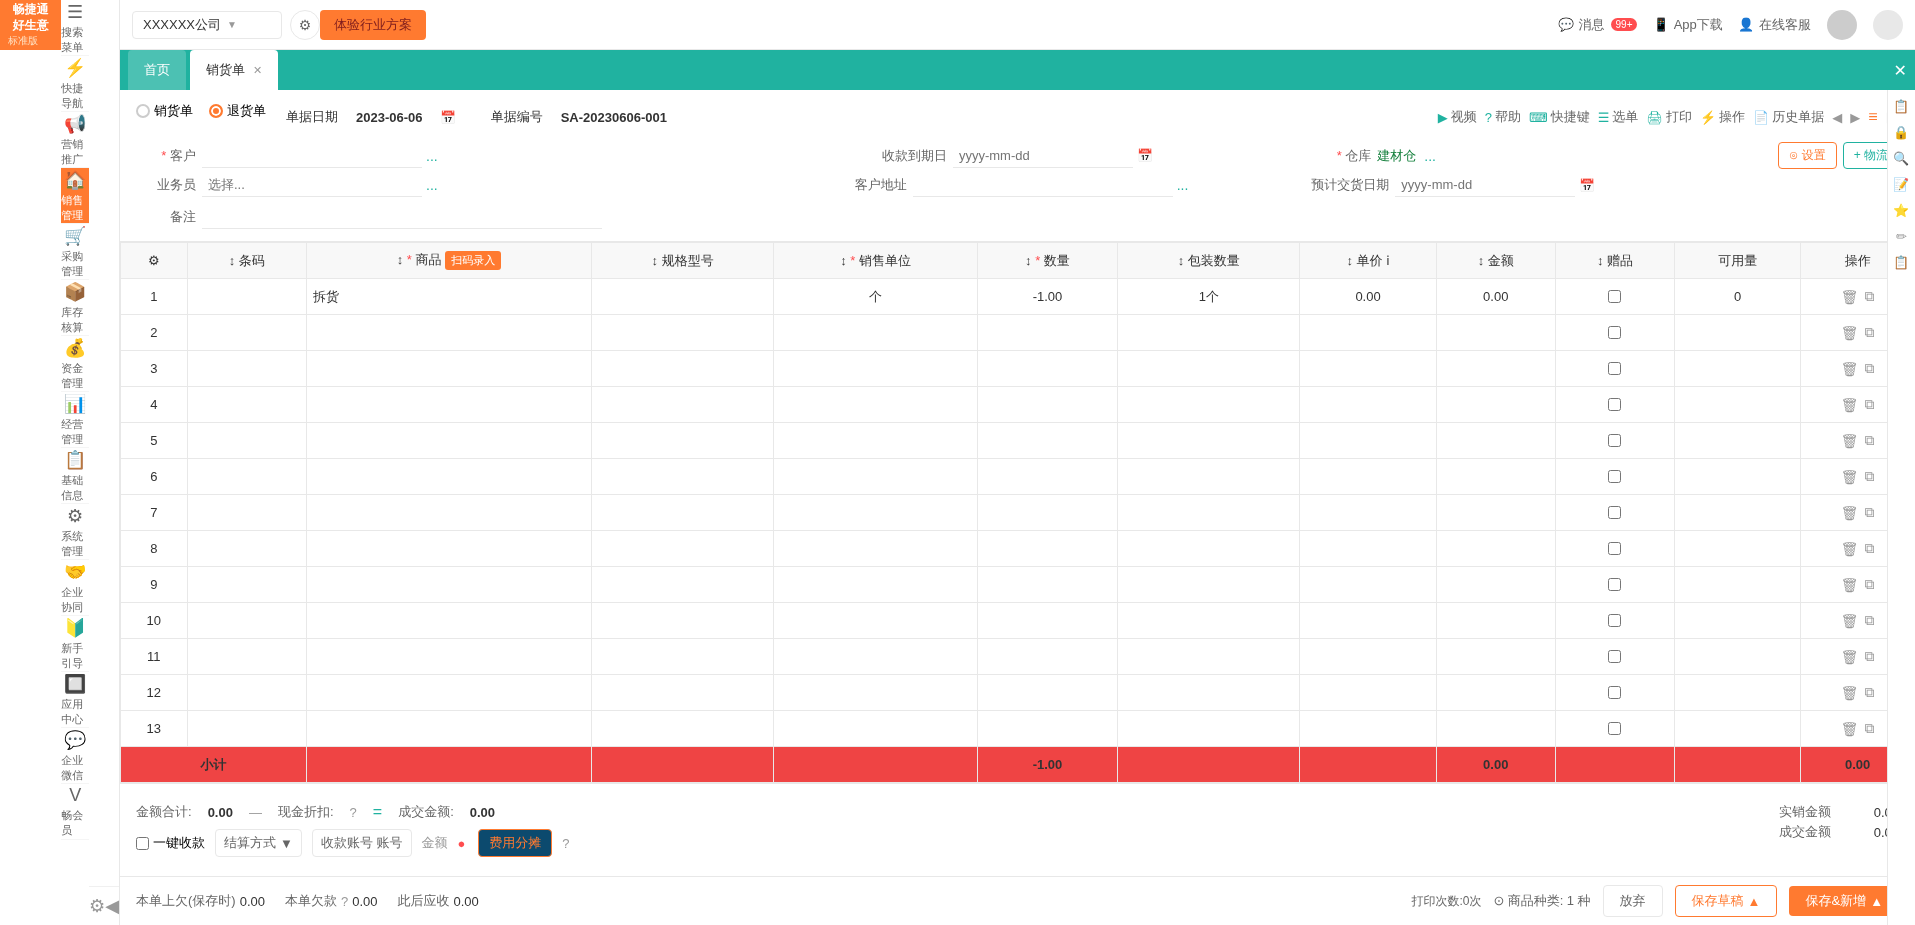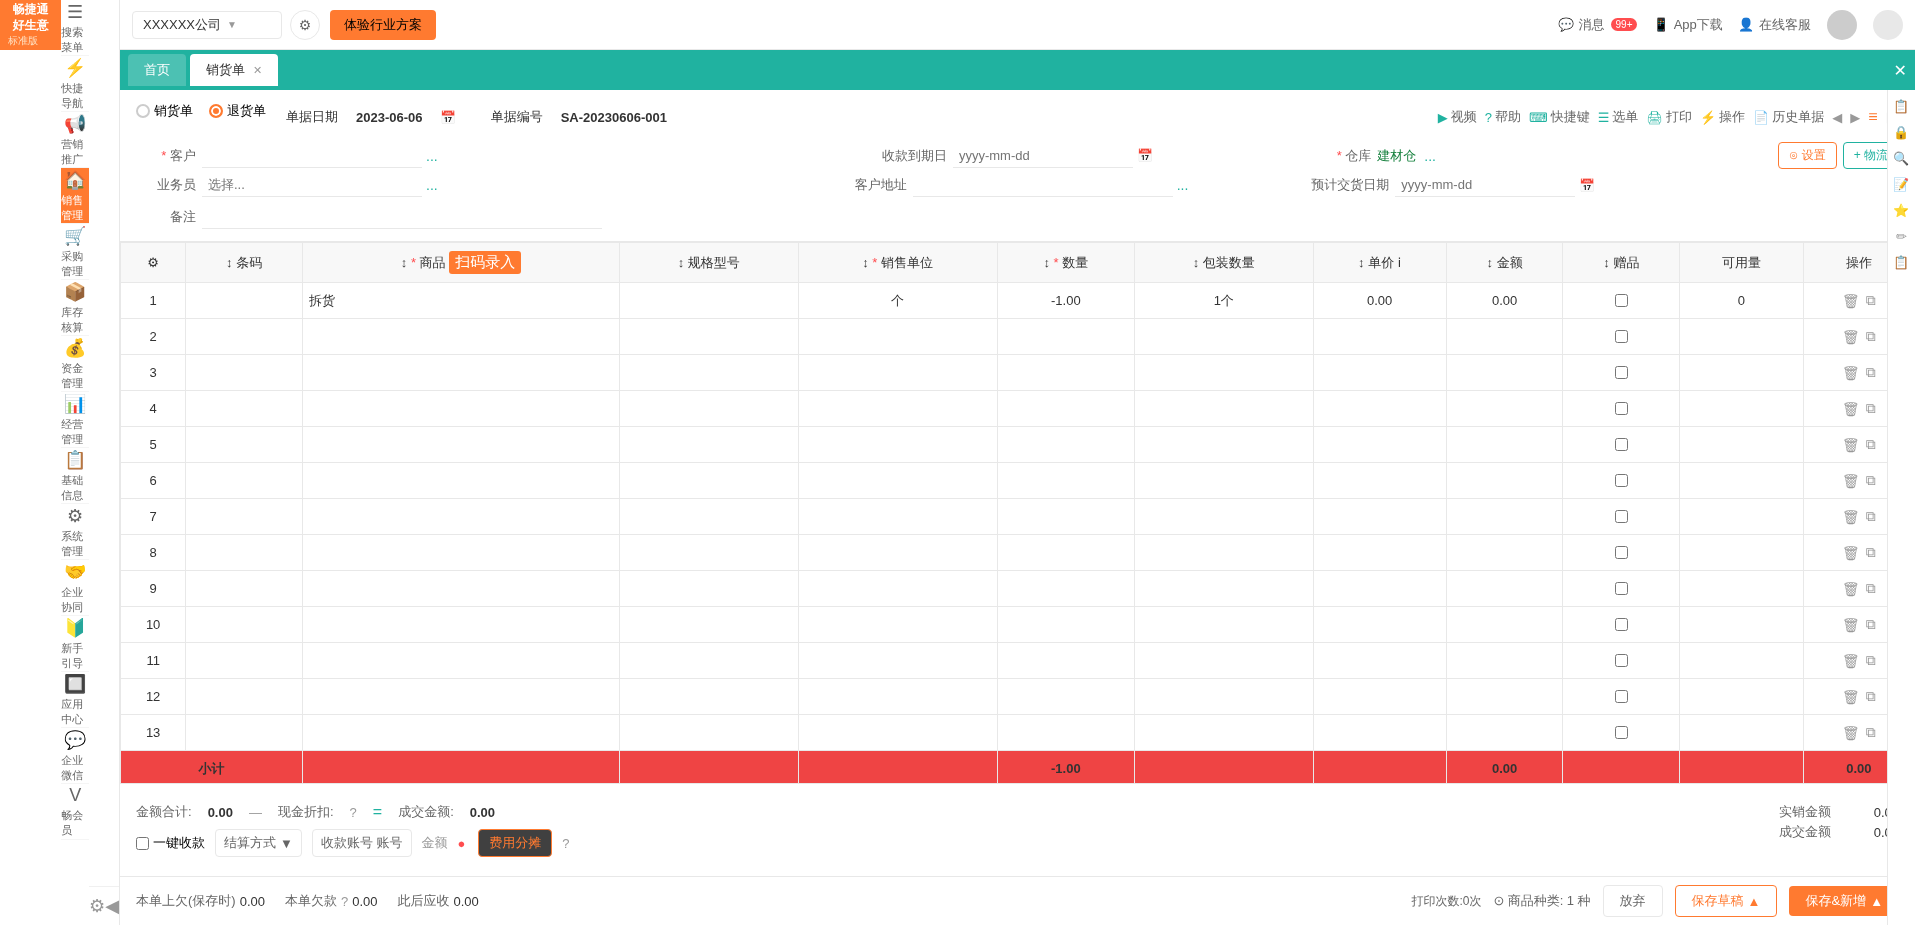--- a/index.html
+++ b/index.html
@@ -42,41 +42,41 @@
       display: flex; align-items: center; gap: 6px; cursor: pointer;
       min-width: 150px; color: #333;
     }
     .company-select .arrow { color: #999; font-size: 10px; }
     .gear-btn {
       margin-left: 8px; width: 30px; height: 30px; border-radius: 50%;
       border: 1px solid #e8e8e8; display: flex; align-items: center; justify-content: center;
       cursor: pointer; color: #666; font-size: 14px;
     }
     .trial-btn {
-      margin-left: 10px; background: #ff7a30; color: #000000; border: none;
+      background: #ff7a30; color: #7f1d1d; border: none;
       border-radius: 4px; padding: 6px 14px; cursor: pointer; font-size: 13px;
     }
     .topbar-right {
       margin-left: auto; display: flex; align-items: center; gap: 16px;
     }
     .topbar-right-item { display: flex; align-items: center; gap: 4px; cursor: pointer; color: #666; font-size: 12px; }
     .msg-badge {
       background: #ff4d4f; color: #fff; border-radius: 10px; padding: 1px 5px;
       font-size: 10px; margin-left: 2px;
     }
     .avatar { width: 30px; height: 30px; border-radius: 50%; background: #ccc; }
 
     
     .tabbar {
       position: fixed; left: 120px; top: 50px; right: 0; height: 40px;
       background: #20b2a0; display: flex; align-items: center; z-index: 98;
       padding: 0 8px;
     }
     .tab-item {
-      height: 32px; padding: 0 16px; display: flex; align-items: center;
+      height: 40px; padding: 0 16px; display: flex; align-items: center;
       cursor: pointer; border-radius: 4px 4px 0 0; color: #fff; font-size: 13px;
       margin-right: 4px;
     }
     .tab-item.home { background: rgba(255,255,255,0.2); }
     .tab-item.active { background: #fff; color: #333; }
     .tab-close { margin-left: 8px; font-size: 11px; color: #999; cursor: pointer; }
     .tabbar-close { margin-left: auto; color: #fff; cursor: pointer; font-size: 16px; }
 
     
     .main-content {
@@ -122,21 +122,21 @@
       text-align: center; color: #333; font-weight: normal; white-space: nowrap;
       position: sticky; top: 0; z-index: 10;
     }
     .data-table td {
       border: 1px solid #e8e8e8; padding: 6px 6px; text-align: center;
       color: #333; height: 36px;
     }
     .row-num { color: #999; text-align: center; }
     .scan-btn {
       background: #ff7a30; color: #fff; border: none; border-radius: 3px;
-      padding: 2px 6px; cursor: pointer; font-size: 15px;
+      padding: 2px 6px; cursor: pointer; font-size: 11px;
     }
     .red-text { color: #ff4d4f; }
     .subtotal-row td { background: #ef4444; font-weight: bold; }
     .action-icons { display: flex; align-items: center; justify-content: center; gap: 6px; }
     .action-icon { color: #999; cursor: pointer; font-size: 14px; }
     .checkbox-cell { display: flex; justify-content: center; align-items: center; }
     input[type=checkbox] { cursor: pointer; }
 
     
     .bottom-area {
@@ -147,21 +147,21 @@
     .amount-val { color: #333; font-weight: bold; }
     .dash { color: #999; }
     .eq-sign { color: #20b2a0; font-size: 16px; }
     .bottom-row2 { display: flex; align-items: center; gap: 10px; }
     .onepay-check { display: flex; align-items: center; gap: 4px; cursor: pointer; }
     .pay-select {
       border: 1px solid #e8e8e8; border-radius: 4px; padding: 4px 8px;
       cursor: pointer; color: #666; display: flex; align-items: center; gap: 4px;
     }
     .expense-btn {
-      border: 1px solid #ff7a30; color: #ff7a30; background: #404040;
+      border: 1px solid #ff7a30; color: #ff7a30; background: #0c4a6e;
       border-radius: 4px; padding: 4px 10px; cursor: pointer;
     }
     .add-icon { color: #ff4d4f; margin-right: 3px; }
     .help-icon { color: #999; cursor: pointer; }
 
     
     .status-bar {
       background: #fff; border-top: 1px solid #e8e8e8;
       display: flex; align-items: center; padding: 8px 16px; gap: 20px;
     }

